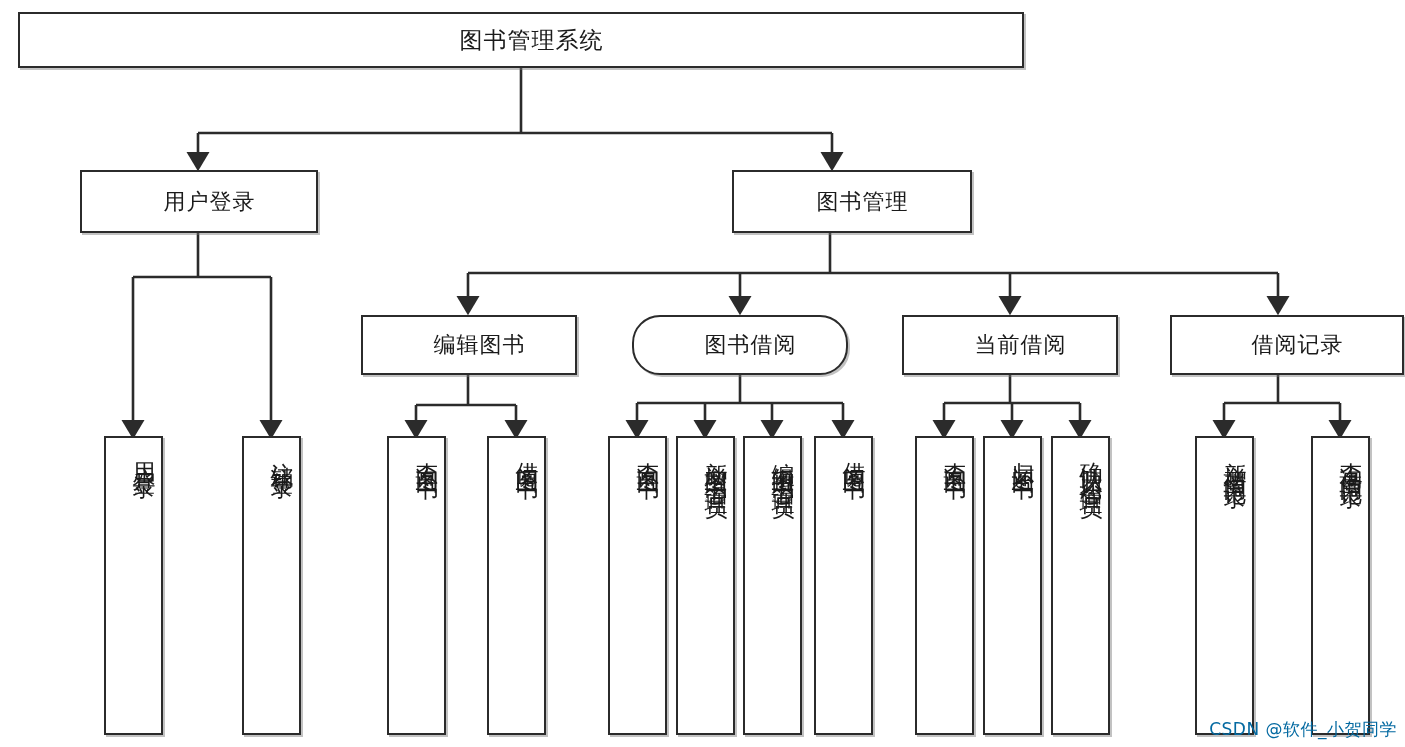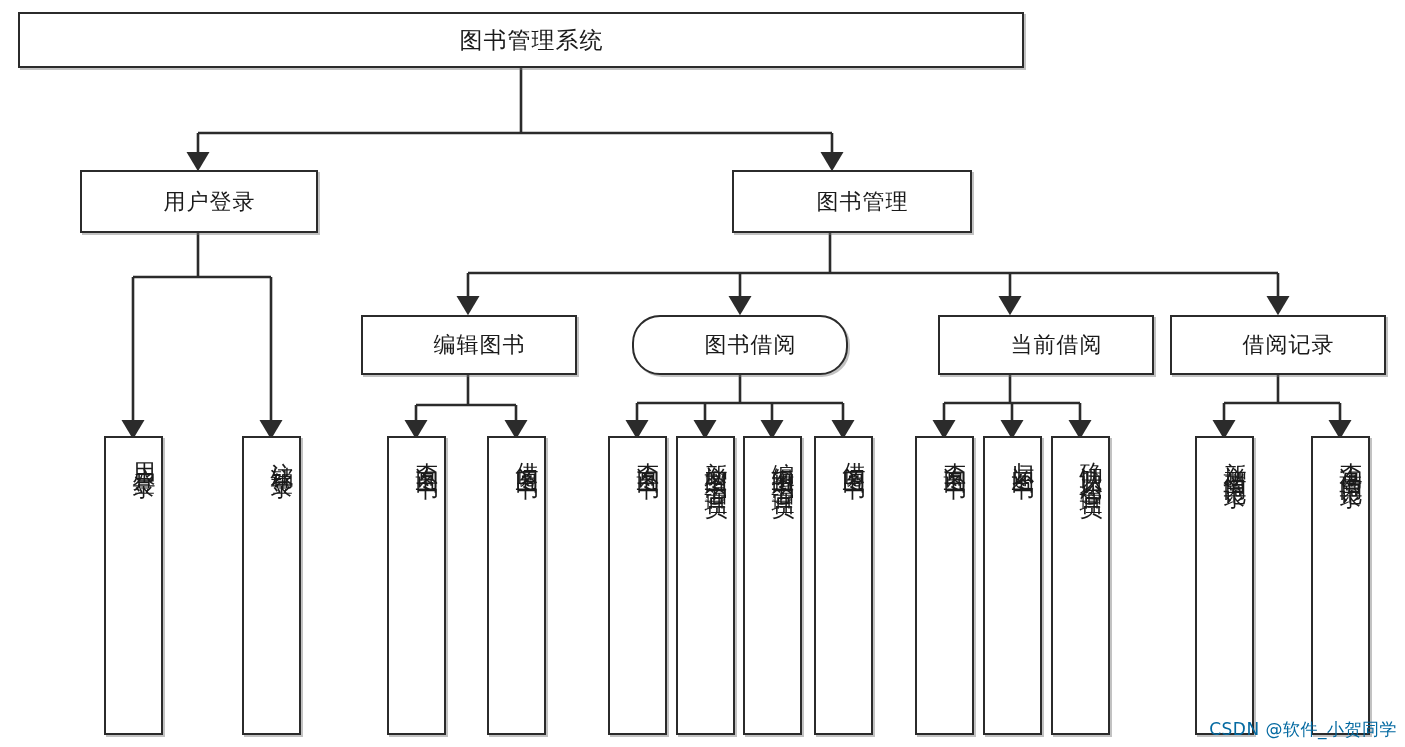--- a/index.html
+++ b/index.html
@@ -116,24 +116,24 @@
   <div class="node h" style="left:712px;top:170px;width:240px;height:63px;margin-left:20px;">
     <span class="lbl">图书管理</span>
   </div>
 
   <div class="node h" style="left:361px;top:315px;width:216px;height:60px;">
     <span class="lbl">编辑图书</span>
   </div>
   <div class="node h" style="left:632px;top:315px;width:216px;height:60px;border-radius:28px;">
     <span class="lbl">图书借阅</span>
   </div>
-  <div class="node h" style="left:902px;top:315px;width:216px;height:60px;margin-left:36px;">
+  <div class="node h" style="left:902px;top:315px;width:216px;height:60px;">
     <span class="lbl">当前借阅</span>
   </div>
-  <div class="node h" style="left:1170px;top:315px;width:216px;height:60px;">
+  <div class="node h" style="left:1170px;top:315px;width:234px;height:60px;">
     <span class="lbl">借阅记录</span>
   </div>
 
   <div class="node v" style="left:104px;top:436px;width:59px;height:299px;">
     <span class="lbl">用户登录</span>
   </div>
   <div class="node v" style="left:242px;top:436px;width:59px;height:299px;">
     <span class="lbl">注销登录</span>
   </div>
 

